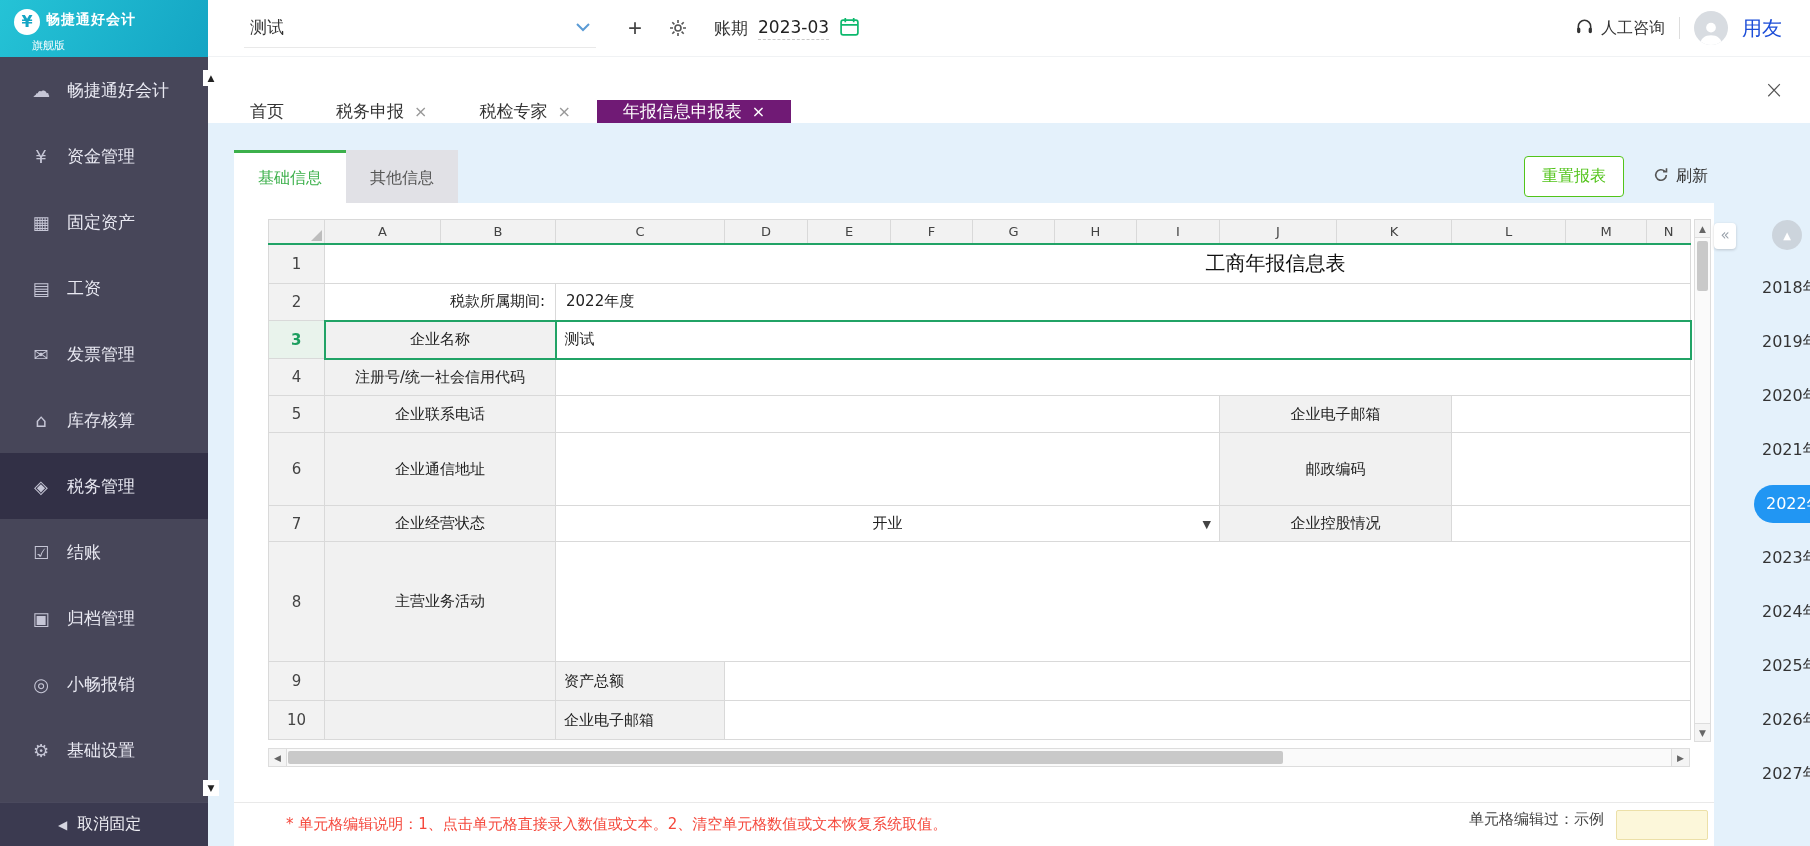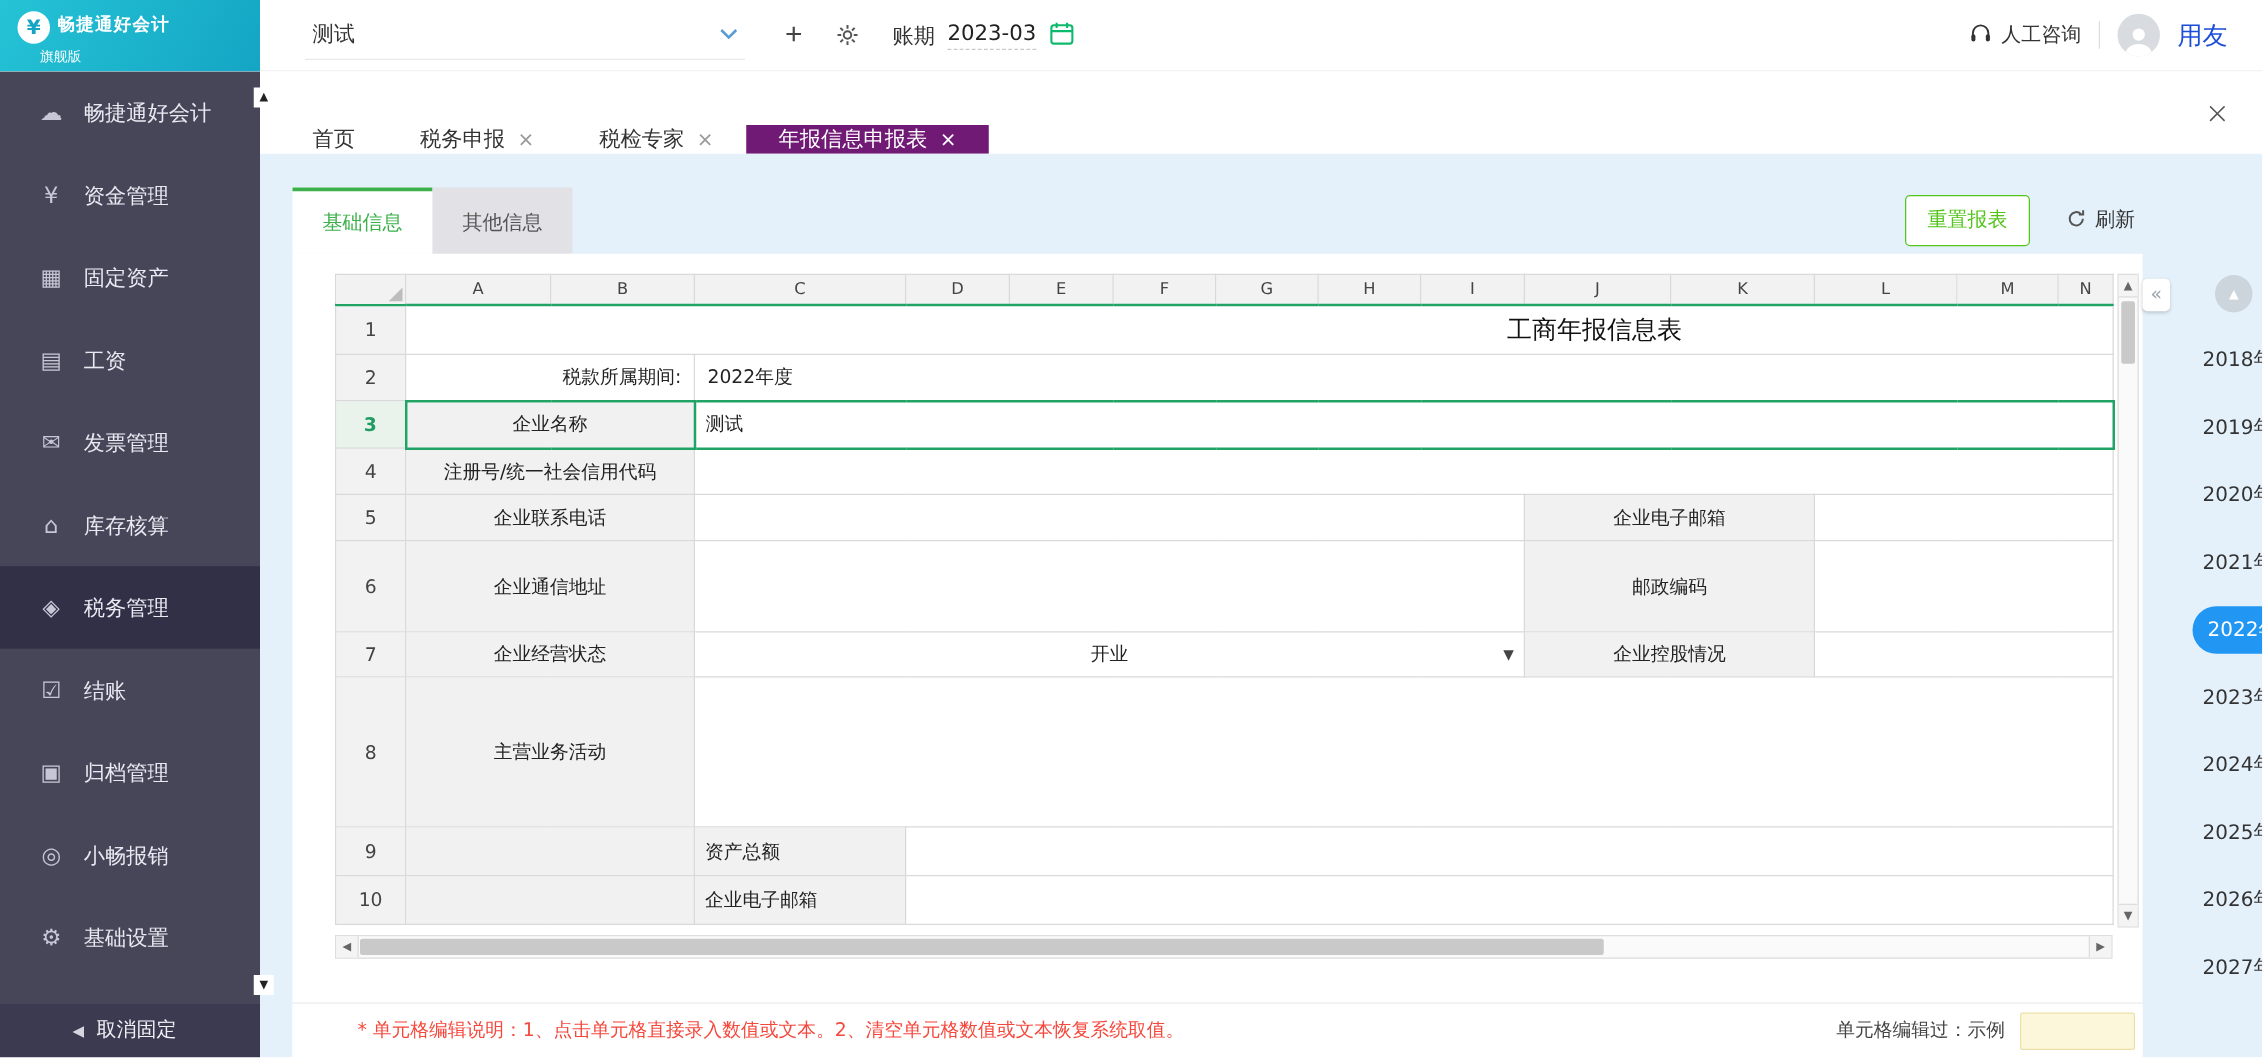--- a/index.html
+++ b/index.html
@@ -91,21 +91,21 @@
   .vscroll .sbtn.bottom { position:absolute; bottom:0; border-top:1px solid #ddd; }
   .vthumb { position:absolute; top:21px; left:2px; right:2px; height:50px; background:#c9c9c9; border-radius:2px; }
   .hscroll .sbtn { position:absolute; top:0; width:18px; height:100%; }
   .hscroll .sbtn.left { left:0; border-right:1px solid #ddd; }
   .hscroll .sbtn.rightb { right:0; border-left:1px solid #ddd; }
   .hthumb { position:absolute; left:19px; top:2px; height:13px; width:995px; background:#c9c9c9; border-radius:2px; }
 
   .panel-divider { position:absolute; left:0; right:0; top:599px; height:1px; background:#e9e9e9; }
   .pfooter { position:absolute; left:0; right:0; top:600px; height:43px; display:flex; align-items:center; justify-content:space-between; padding:0 6px 0 52px; background:#fff; }
   .note { font-size:15px; color:#f5483c; }
-  .legend { display:flex; align-items:center; gap:12px; font-size:15px; color:#444; }
+  .legend { display:flex; gap:12px; font-size:15px; color:#444; }
   .swatch { width:92px; height:30px; background:#fcf7da; border:1px solid #ece0a8; border-radius:2px; }
 
   
   .years { position:absolute; right:0; top:0; width:96px; bottom:0; }
   .collapse { position:absolute; left:0; top:100px; width:22px; height:26px; background:#fff; border-radius:4px; color:#9aa2ab; font-size:15px; text-align:center; line-height:25px; box-shadow:0 1px 3px rgba(0,0,0,.18); cursor:pointer; }
   .topbtn { position:absolute; right:8px; top:97px; width:30px; height:30px; border-radius:50%; background:#ccd4dc; color:#fff; font-size:10px; display:flex; align-items:center; justify-content:center; cursor:pointer; }
   .year-list { position:absolute; left:0; right:0; top:146px; display:flex; flex-direction:column; gap:16px; }
   .year-item { height:38px; line-height:38px; padding-left:48px; font-size:16px; color:#333; white-space:nowrap; overflow:hidden; cursor:pointer; }
   .year-item.active { margin-left:40px; padding-left:12px; background:#2196f3; color:#fff; border-radius:19px 0 0 19px; }
 </style>

